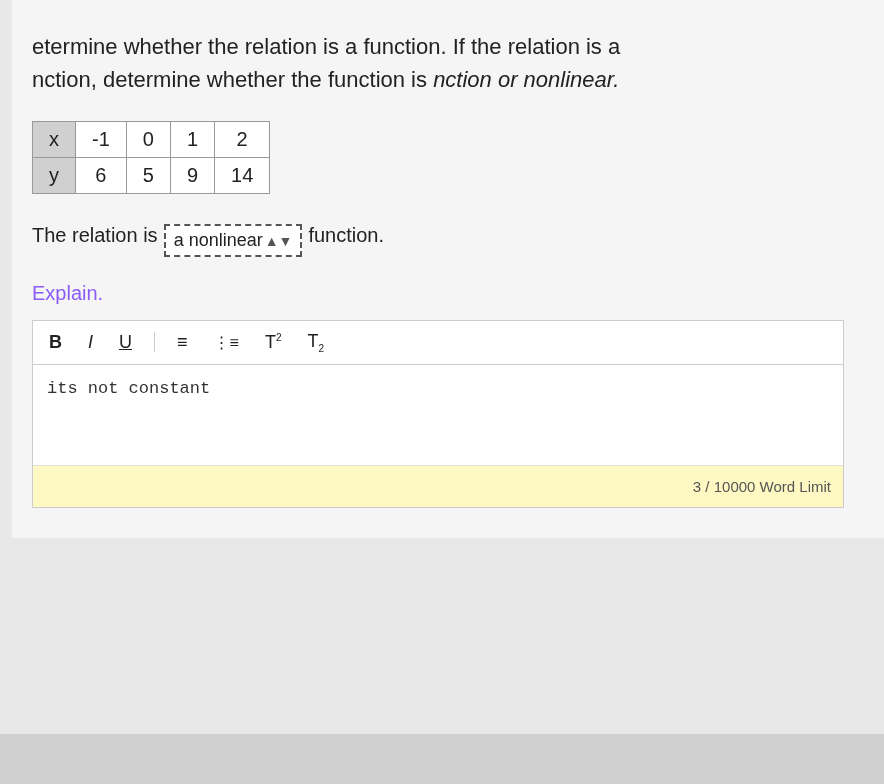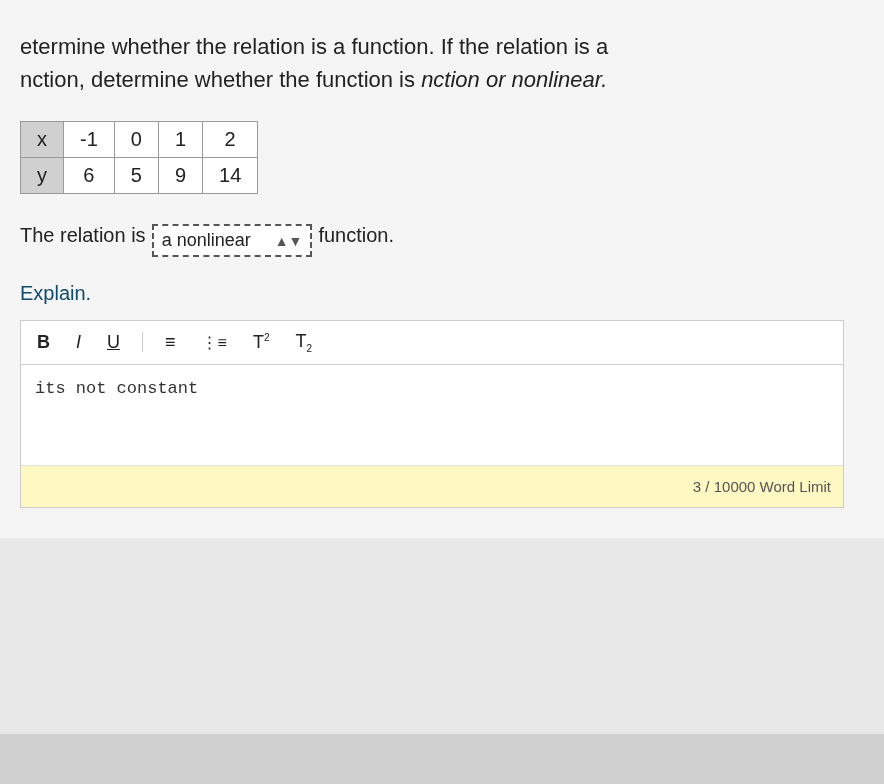--- a/index.html
+++ b/index.html
@@ -14,20 +14,21 @@
       background-color: #e8e8e8;
       font-family: Arial, sans-serif;
       overflow: hidden;
       position: relative;
     }
 
     .main-container {
       background-color: #f5f5f5;
       padding: 30px 40px 30px 20px;
       position: relative;
+      margin-left: 12px;
     }
 
     .question-text {
       font-size: 22px;
       color: #222;
       line-height: 1.5;
       margin-bottom: 25px;
     }
 
     .table-wrapper {
@@ -63,32 +64,32 @@
     }
 
     .dropdown-select {
       border: 2px dashed #555;
       padding: 4px 8px;
       font-size: 18px;
       background-color: #fff;
       cursor: pointer;
       display: inline-flex;
       align-items: center;
-      gap: 24px;
+      gap: 2px;
       position: relative;
     }
 
     .dropdown-arrow {
       font-size: 14px;
       color: #555;
     }
 
     .explain-label {
       font-size: 20px;
-      color: #0c4a6e;
+      color: #8b5cf6;
       margin-bottom: 15px;
     }
 
     .editor-section {
       background-color: #fff;
       border: 1px solid #ccc;
       margin-bottom: 0;
     }
 
     .toolbar {

